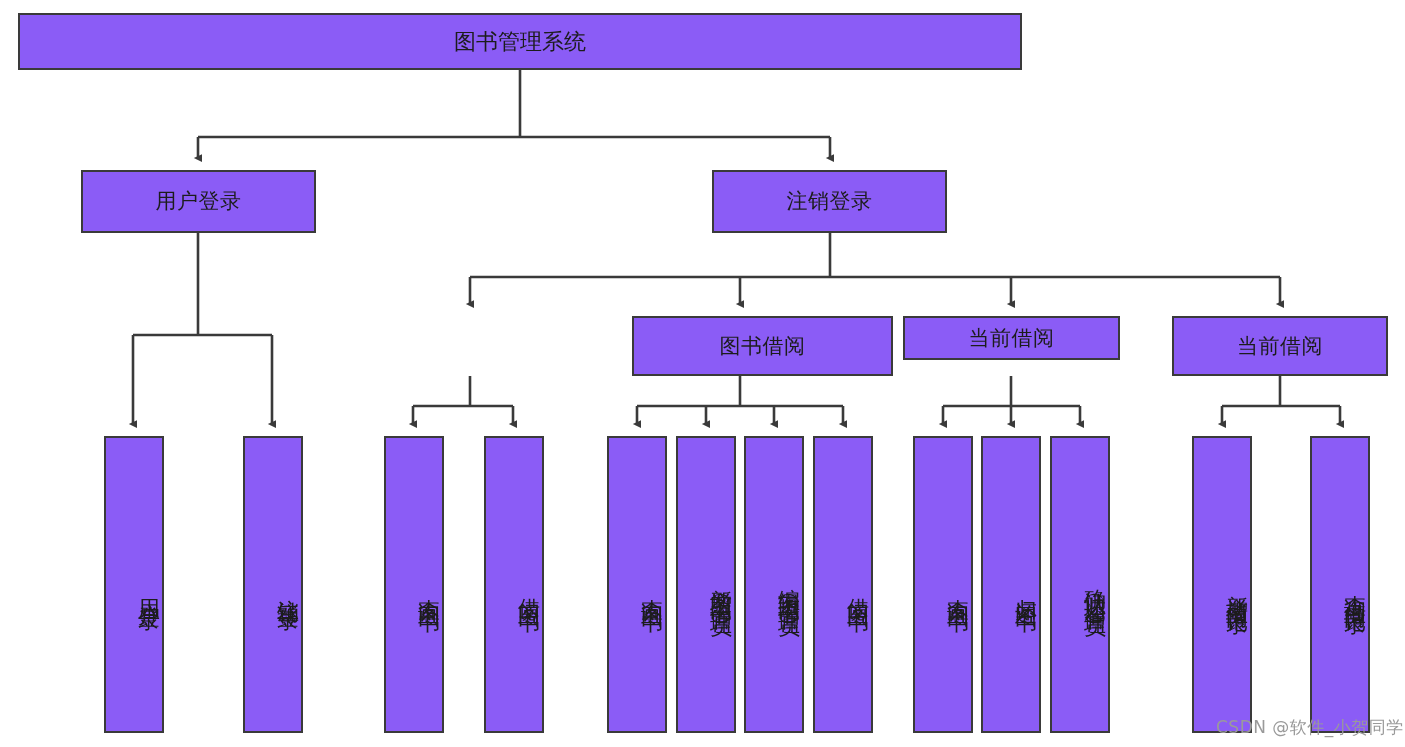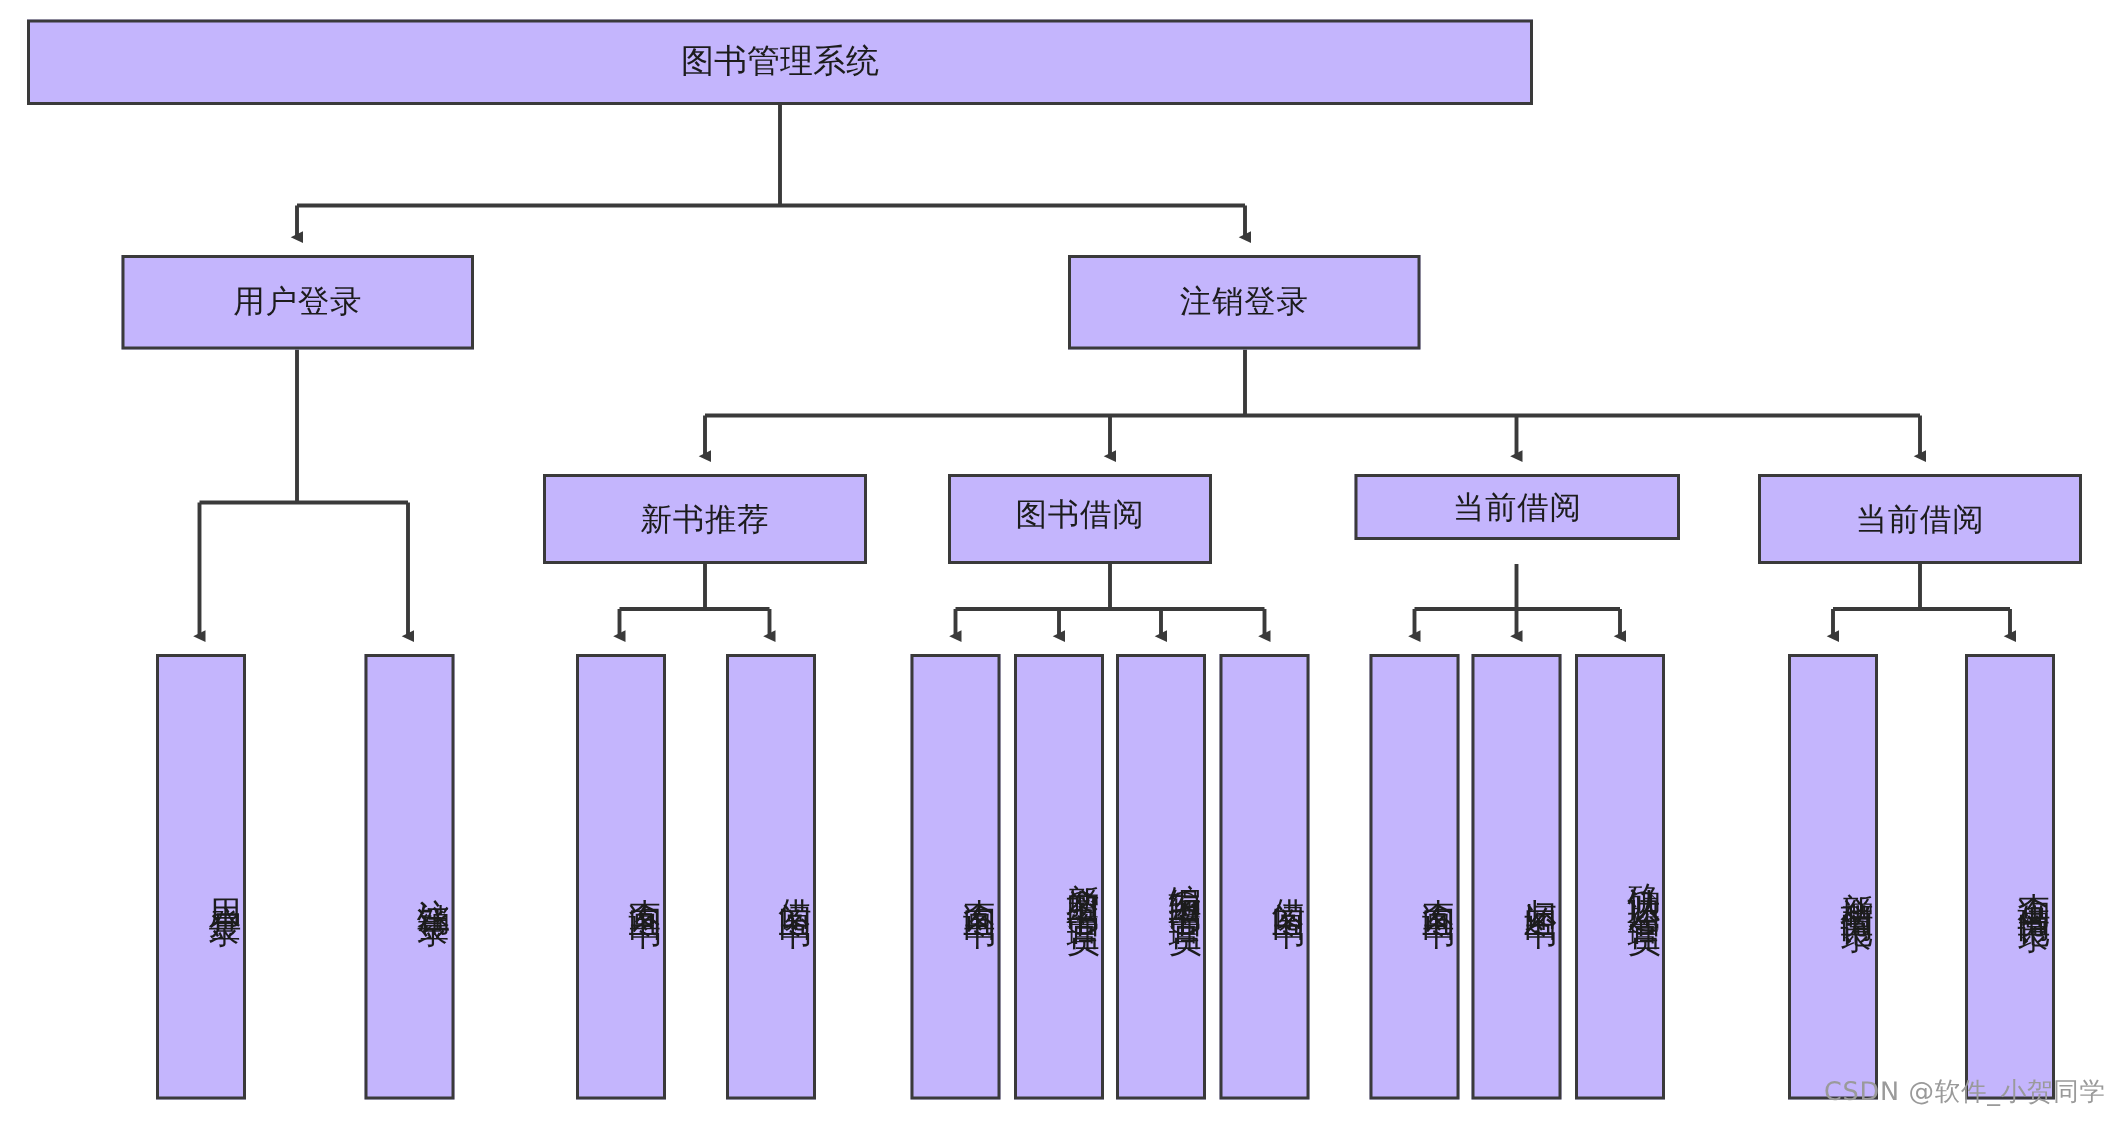--- a/index.html
+++ b/index.html
@@ -23,21 +23,21 @@
     left: 0;
     top: 0;
     width: 1405px;
     height: 747px;
     pointer-events: none;
   }
   .node {
     position: absolute;
     box-sizing: border-box;
     border: 2px solid #3a3a3a;
-    background: #c4b5fd;
+    background: #8b5cf6;
     display: flex;
     align-items: center;
     justify-content: center;
     text-align: center;
     color: #1c1c1c;
     line-height: 1.16;
   }
   .node-h {
     font-size: 21px;
     letter-spacing: 0.5px;
@@ -125,24 +125,21 @@
     <span>图书管理系统</span>
   </div>
 
   <div class="node node-h" style="left:81px; top:170px; width:235px; height:63px;">
     <span>用户登录</span>
   </div>
   <div class="node node-h" style="left:712px; top:170px; width:235px; height:63px;">
     <span>注销登录</span>
   </div>
 
-  <div class="node node-h" style="left:362px; top:316px; width:216px; height:60px;">
-    <span>新书推荐</span>
-  </div>
-  <div class="node node-h" style="left:632px; top:316px; width:176px; height:60px;font-family:Liberation Mono, monospace;">
+  <div class="node node-h" style="left:632px; top:316px; width:261px; height:60px;">
     <span>图书借阅</span>
   </div>
   <div class="node node-h" style="left:903px; top:316px; width:217px; height:44px;">
     <span>当前借阅</span>
   </div>
   <div class="node node-h" style="left:1172px; top:316px; width:216px; height:60px;">
     <span>当前借阅</span>
   </div>
 
   <div class="node node-v" style="left:104px; top:436px; width:60px; height:297px;">

